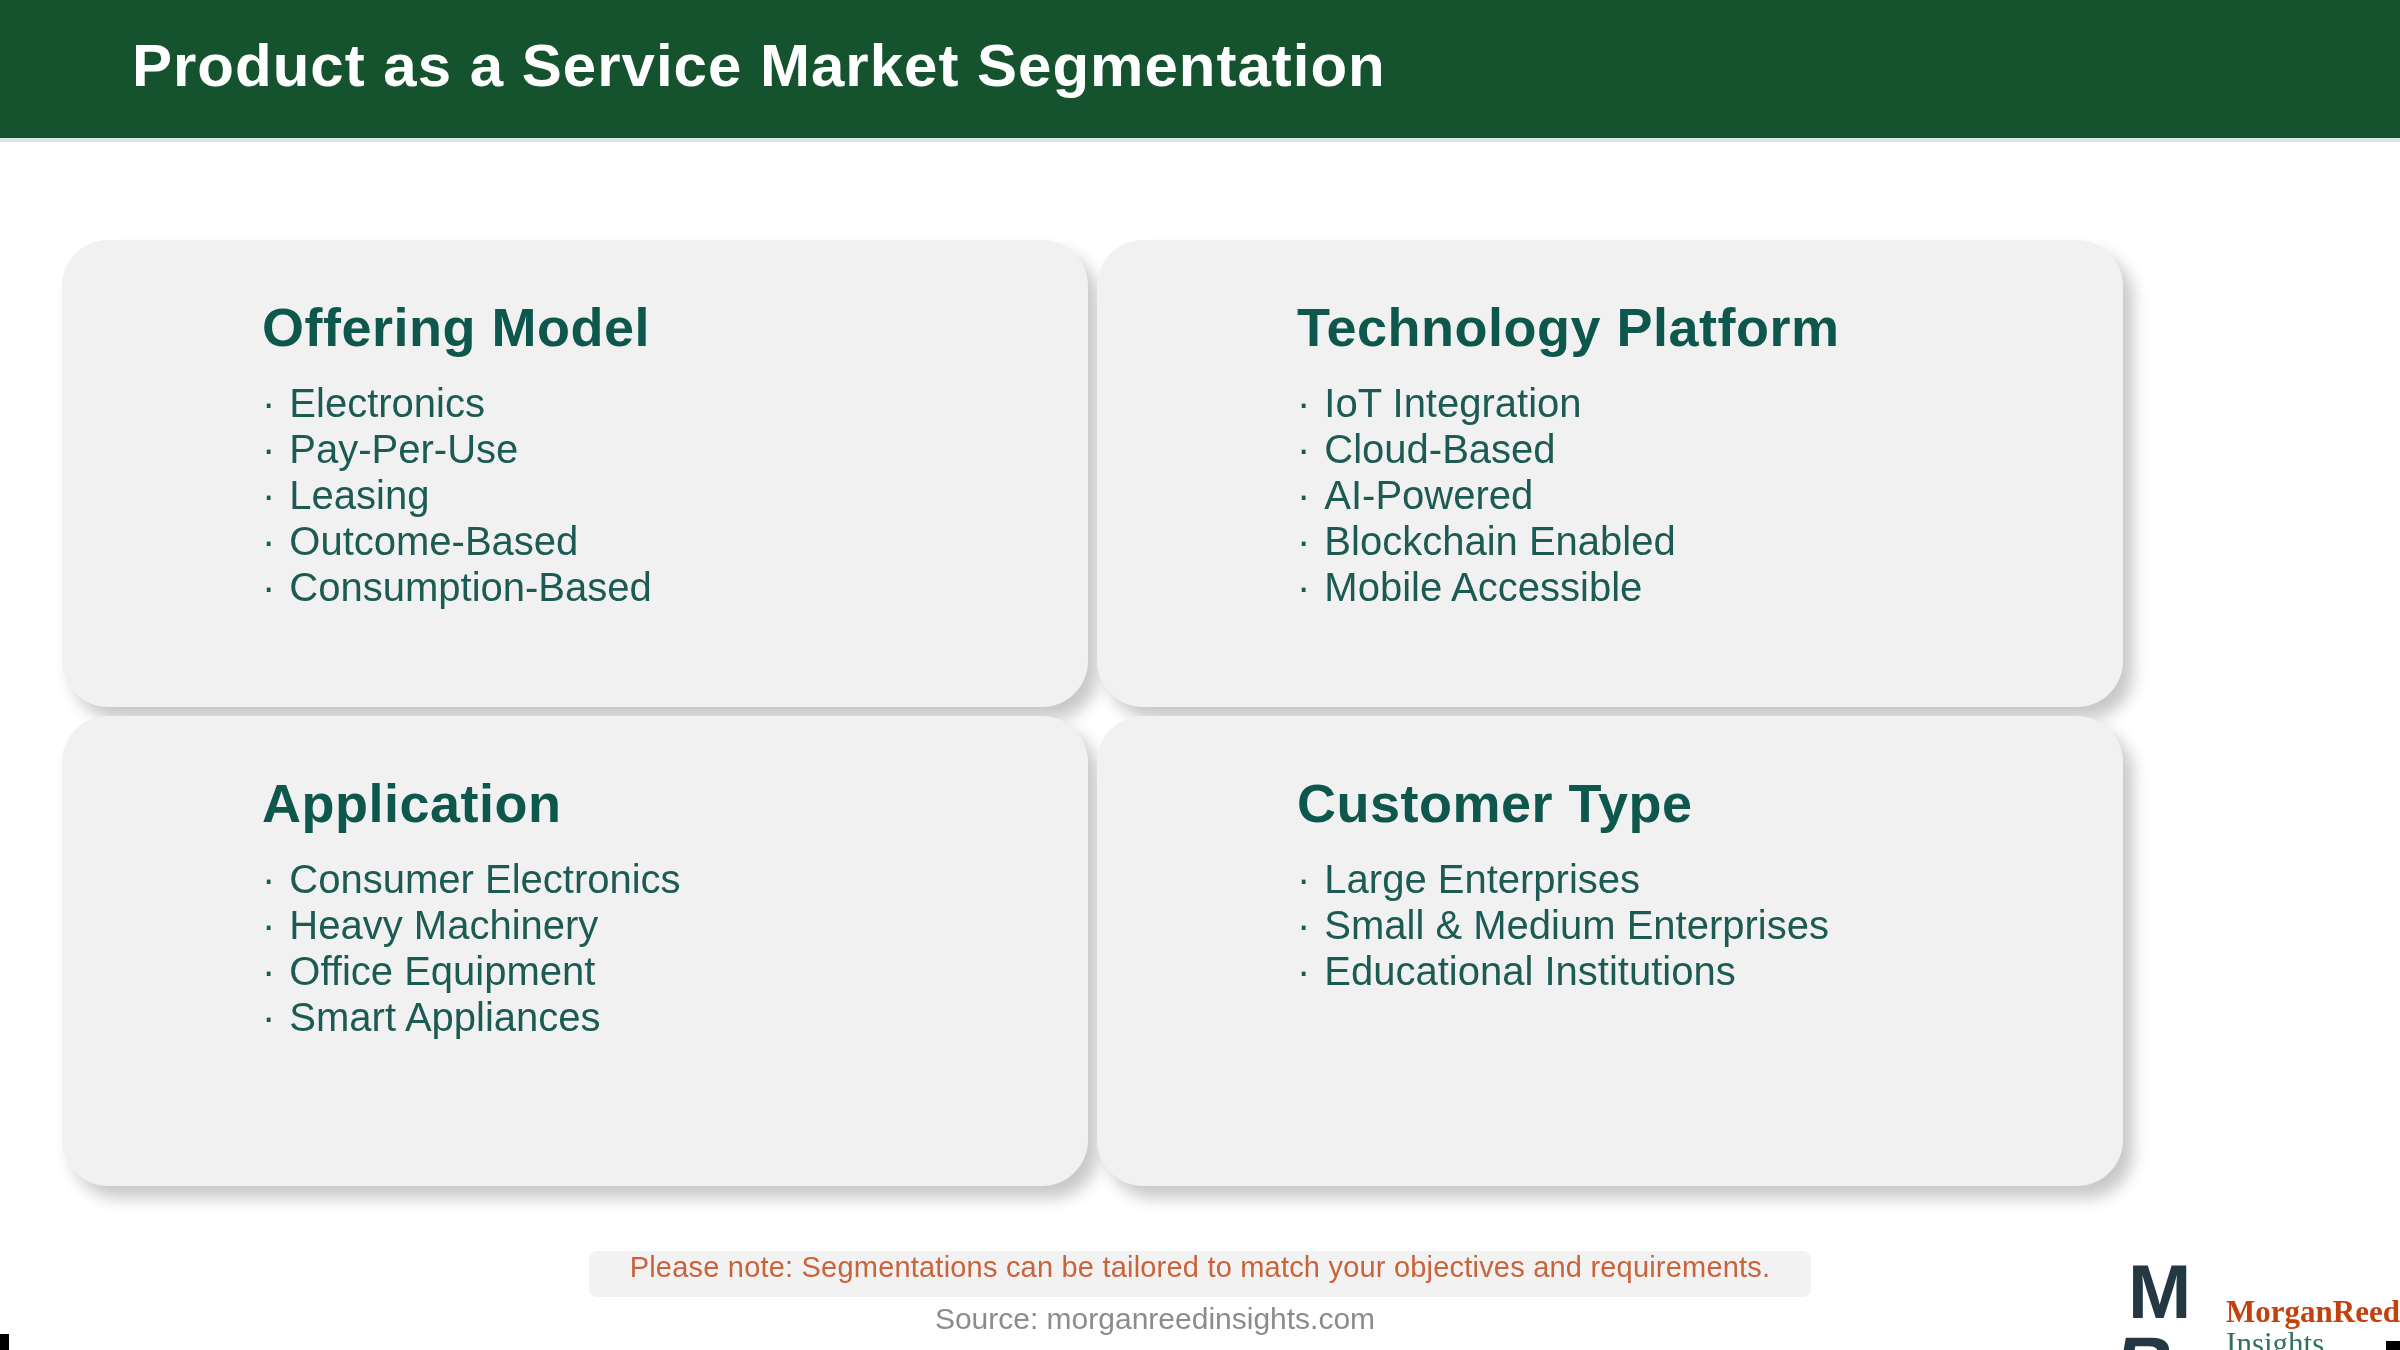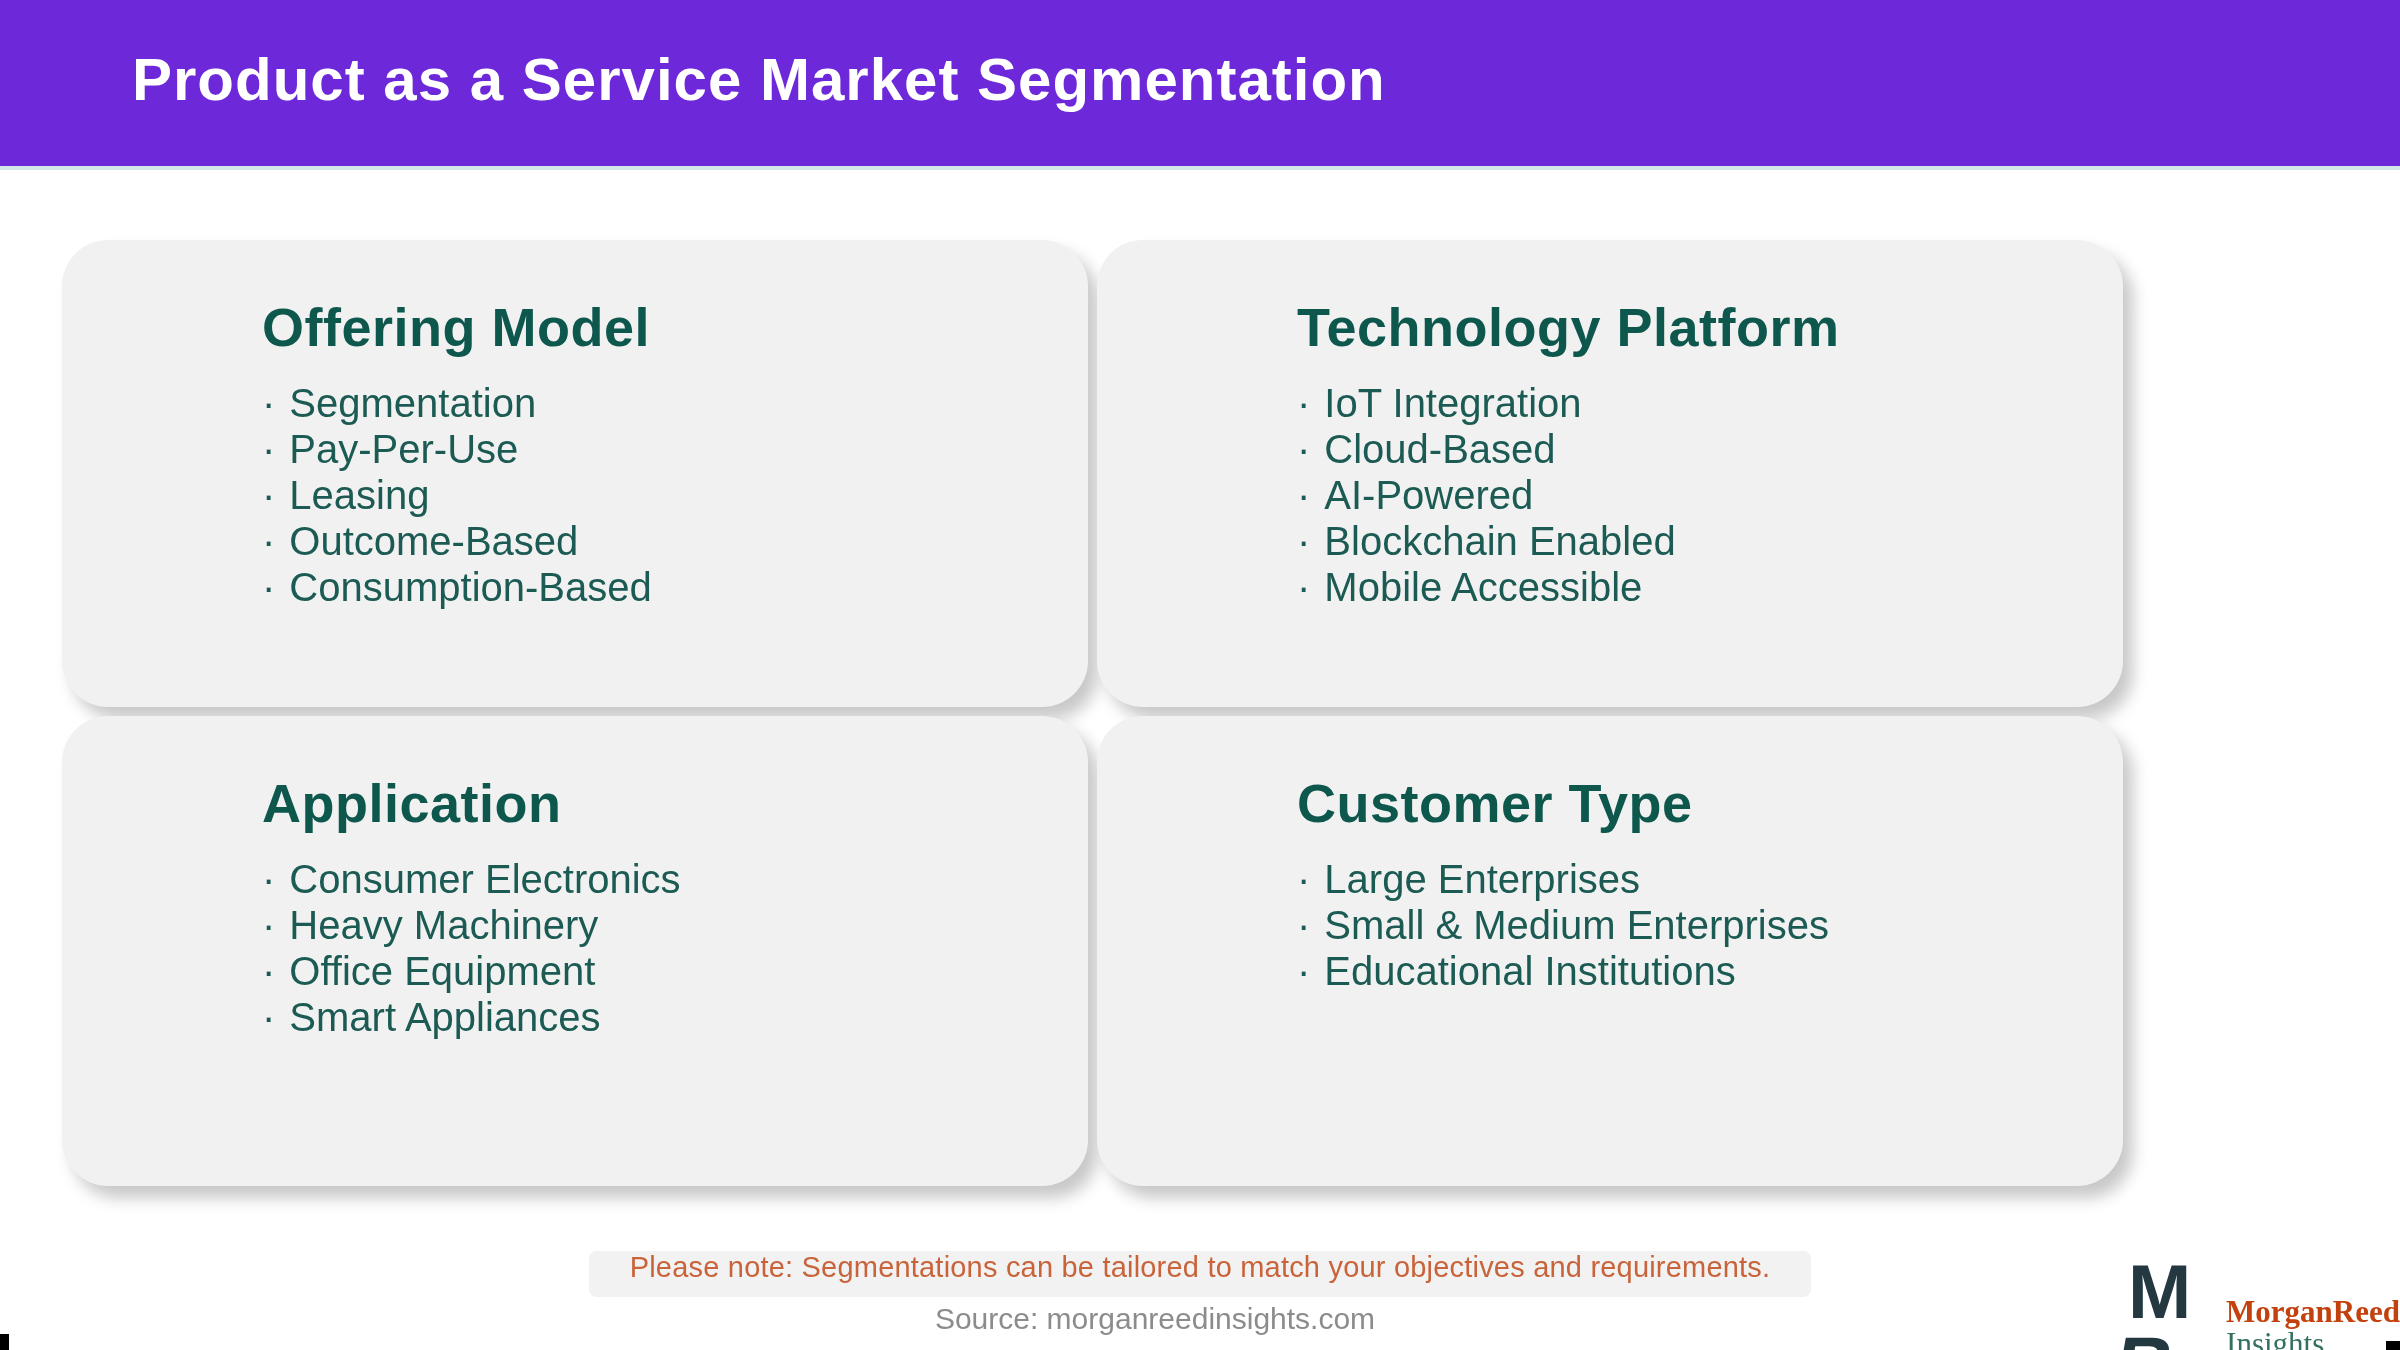--- a/index.html
+++ b/index.html
@@ -8,22 +8,22 @@
     width: 2400px; height: 1350px;
     position: relative;
     background: #ffffff;
     font-family: "Liberation Sans", sans-serif;
     overflow: hidden;
   }
 
   
   .header {
     position: absolute; left: 0; top: 0;
-    width: 2400px; height: 170px;
-    background: #6d28d9;
+    width: 2400px; height: 142px;
+    background: #14532d;
     border-bottom: 4px solid #d3e6e8;
     display: flex; align-items: center;
   }
   .header h1 {
     margin: 0 0 8px 132px;
     font-size: 60px; font-weight: 700;
     color: #ffffff; letter-spacing: 1px;
   }
 
   
@@ -102,21 +102,21 @@
 
 <div class="header">
   <h1>Product as a Service Market Segmentation</h1>
 </div>
 
 <div class="grid">
 
   <div class="card">
     <h2>Offering Model</h2>
     <ul>
-      <li>Segmentation</li>
+      <li>Electronics</li>
       <li>Pay-Per-Use</li>
       <li>Leasing</li>
       <li>Outcome-Based</li>
       <li>Consumption-Based</li>
     </ul>
   </div>
 
   <div class="card">
     <h2>Technology Platform</h2>
     <ul>

